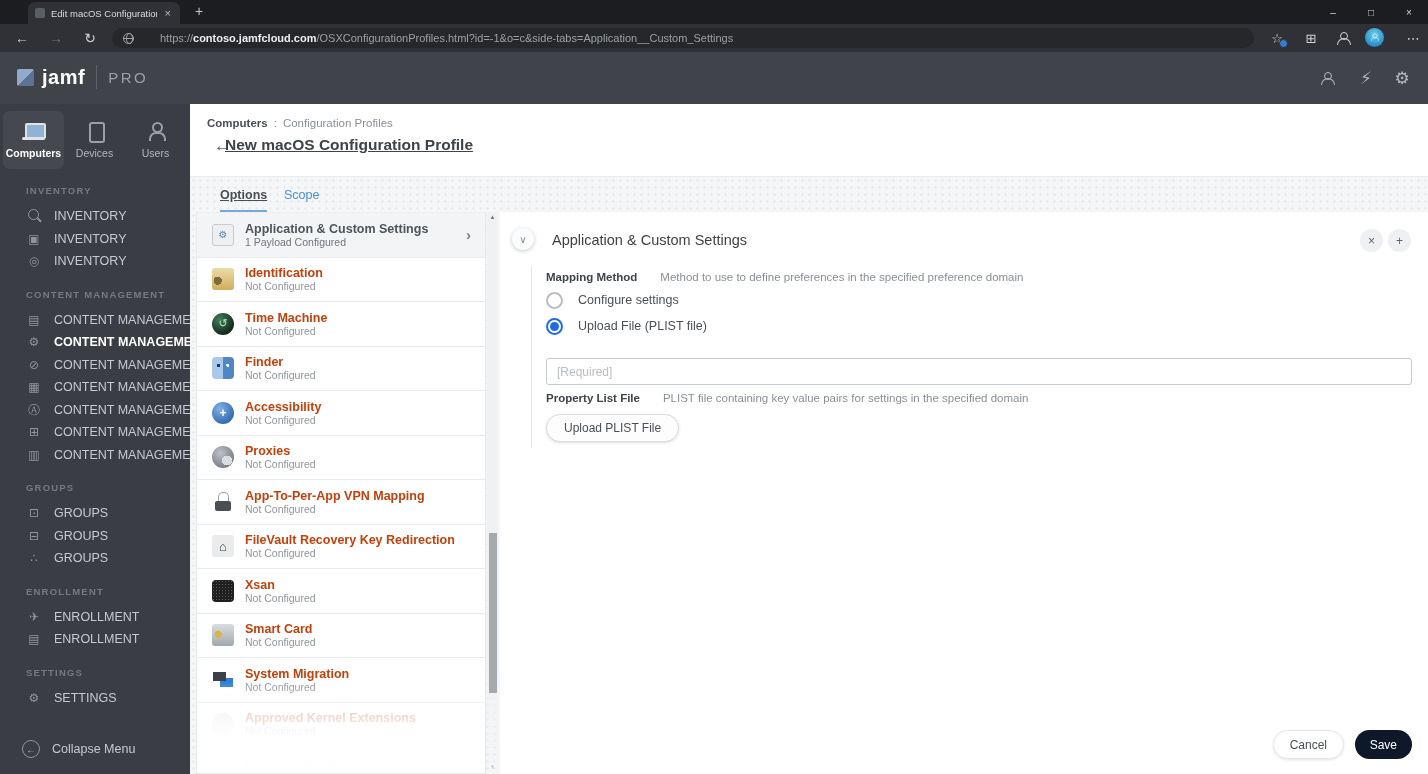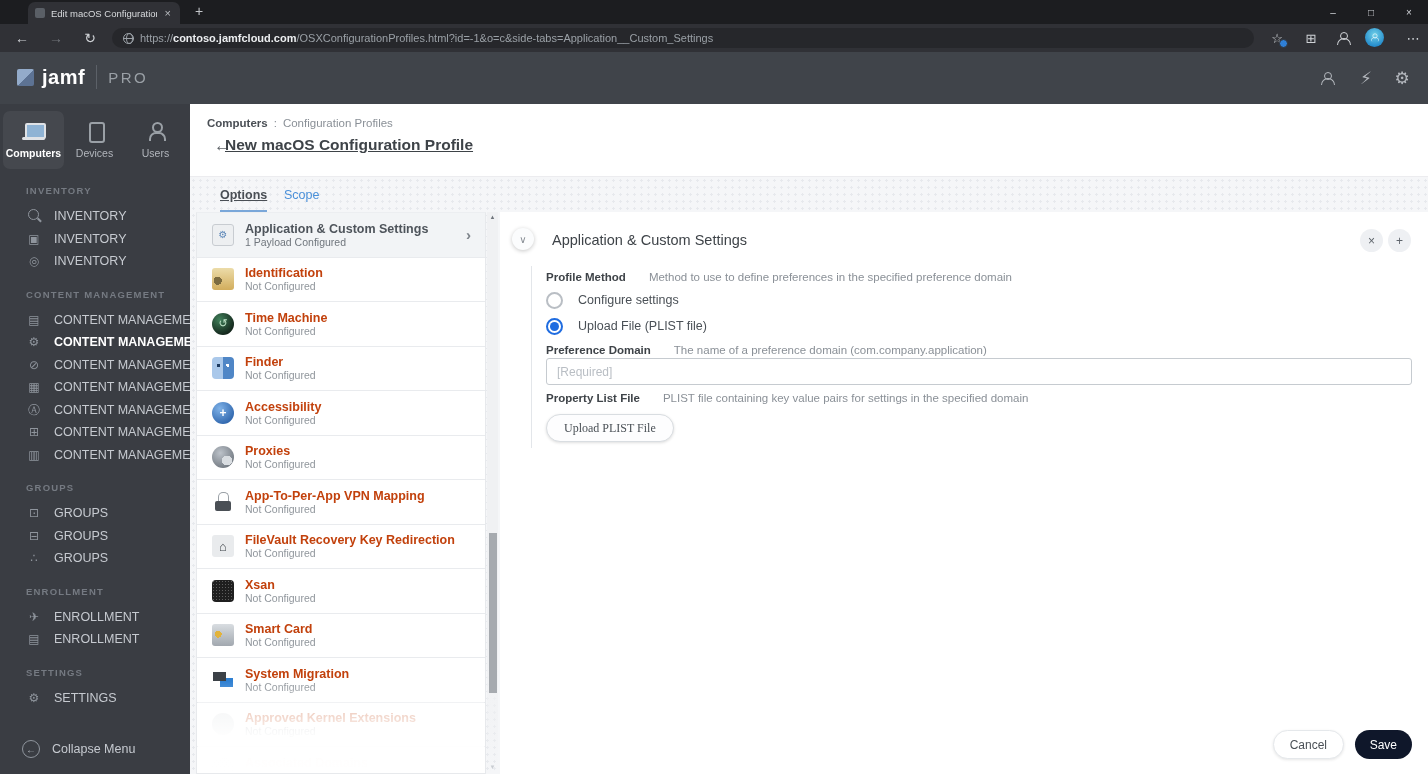--- a/index.html
+++ b/index.html
@@ -12,21 +12,21 @@
   .btab-title { color:#d8dadd; font-size:9.5px; white-space:nowrap; overflow:hidden; flex:1; }
   .btab-close { color:#b9bcc0; font-size:11px; cursor:default; padding:0 2px; }
   .newtab { position:absolute; left:190px; top:3px; color:#c3c6ca; font-size:14px; width:18px; text-align:center; }
   .wctrls { position:absolute; right:0; top:0; height:24px; display:flex; }
   .wctrls span { width:38px; height:24px; display:flex; align-items:center; justify-content:center; color:#cfd2d6; font-size:10px; }
 
   
   .toolbar { position:absolute; left:0; top:24px; width:1428px; height:28px; background:#303136; }
   .navbtn { position:absolute; top:0; height:28px; width:28px; display:flex; align-items:center; justify-content:center; color:#cfd2d6; font-size:14px; }
   .navbtn.dim { color:#70747a; }
-  .addr { position:absolute; left:112px; top:4px; width:1142px; height:20px; background:#26272b; border-radius:10px; display:flex; align-items:center; gap:6px; padding:0 11px; }
+  .addr { position:absolute; left:112px; top:4px; width:1142px; height:20px; background:#26272b; border-radius:10px; display:flex; align-items:center; gap:26px; padding:0 11px; }
   .globe { width:11px; height:11px; border:1px solid #9aa0a6; border-radius:50%; position:relative; flex:0 0 auto; }
   .globe::before { content:""; position:absolute; left:50%; top:-1px; bottom:-1px; width:5px; margin-left:-2.5px; border:1px solid #9aa0a6; border-radius:50%; }
   .globe::after { content:""; position:absolute; left:-1px; right:-1px; top:50%; height:1px; background:#9aa0a6; }
   .url { font-size:11px; color:#9aa0a6; white-space:nowrap; overflow:hidden; }
   .url .host { color:#eceef0; font-weight:bold; }
   .tb-ico { position:absolute; top:0; height:28px; width:30px; display:flex; align-items:center; justify-content:center; color:#cfd2d6; font-size:13px; }
   .star-badge { position:relative; }
   .star-badge::after { content:""; position:absolute; right:4px; bottom:4px; width:7px; height:7px; border-radius:50%; background:#2f7fd6; border:1px solid #303136; }
   .person { position:relative; width:14px; height:13px; display:inline-block; }
   .person::before { content:""; position:absolute; left:50%; top:0; width:6px; height:6px; margin-left:-4px; border:1.4px solid #cfd2d6; border-radius:50%; }
@@ -135,21 +135,21 @@
   .radio-row { display:flex; align-items:center; gap:15px; height:26px; }
   .radio { width:17px; height:17px; border:2px solid #b9bec4; border-radius:50%; position:relative; flex:0 0 auto; }
   .radio-row[data-state="selected"] .radio { border-color:#1f6ce0; }
   .radio-row[data-state="selected"] .radio::after { content:""; position:absolute; left:50%; top:50%; width:9px; height:9px; margin:-4.5px 0 0 -4.5px; border-radius:50%; background:#1f6ce0; }
   .radio-label { font-size:12.5px; color:#4a5056;text-align:center; }
   .lbl-creation { top:59px; }
   .lbl-prefdomain { top:132px; }
   .lbl-plist { top:180px; }
   .text-input { position:absolute; left:46px; top:146px; width:866px; height:27px; border:1px solid #c6cbd0; border-radius:3px; font-size:12px; color:#3e4348; padding:0 10px; outline:none; font-family:inherit; }
   .text-input::placeholder { color:#b9bec4; }
-  .upload-btn { position:absolute; left:46px; top:202px; height:28px; padding:0 17px; border-radius:14px; background:#fdfdfe; border:1px solid #d9dde1; box-shadow:0 1px 3px rgba(0,0,0,.13); font-size:12px; color:#4a5056; font-family:Liberation Serif, serif; }
+  .upload-btn { position:absolute; left:46px; top:202px; height:28px; padding:0 17px; border-radius:14px; background:#fdfdfe; border:1px solid #d9dde1; box-shadow:0 1px 3px rgba(0,0,0,.13); font-size:12px; color:#4a5056; font-family:Liberation Sans, sans-serif; }
   .cancel-btn { position:absolute; right:84px; top:518px; height:29px; padding:0 16px; border-radius:15px; background:#fff; border:1px solid #e5e8eb; box-shadow:0 1px 3px rgba(0,0,0,.1); font-size:12px; color:#4a5056; font-family:inherit; }
   .save-btn { position:absolute; right:16px; top:518px; height:29px; padding:0 15px; border-radius:15px; background:#0f172a; border:none; font-size:12px; color:#fff; font-family:inherit; }
 </style>
 </head>
 <body>
 
 <div class="titlebar">
   <div class="btab">
     <span class="favicon"></span>
     <span class="btab-title">Edit macOS Configuration Profile</span>
@@ -480,39 +480,36 @@
     </div>
 
     <div class="main-panel">
       <span class="chev-circle">∨</span>
       <span class="panel-title">Application &amp; Custom Settings</span>
       <span class="mini-circle mc-remove">×</span>
       <span class="mini-circle mc-add">+</span>
       <span class="v-rule"></span>
 
       <div class="field-label-row lbl-creation">
-        <span class="fl-label">Profile Method</span><span class="fl-desc">Method to use to define preferences in the specified preference domain</span>
+        <span class="fl-label">Mapping Method</span><span class="fl-desc">Method to use to define preferences in the specified preference domain</span>
       </div>
 
       <div class="radio-group">
 
           <div class="radio-row" data-state="">
             <span class="radio"></span>
             <span class="radio-label">Configure settings</span>
           </div>
 
           <div class="radio-row" data-state="selected">
             <span class="radio"></span>
             <span class="radio-label">Upload File (PLIST file)</span>
           </div>
         </div>
 
-      <div class="field-label-row lbl-prefdomain">
-        <span class="fl-label">Preference Domain</span><span class="fl-desc">The name of a preference domain (com.company.application)</span>
-      </div>
       <input class="text-input" type="text" placeholder="[Required]" style="">
 
       <div class="field-label-row lbl-plist">
         <span class="fl-label">Property List File</span><span class="fl-desc">PLIST file containing key value pairs for settings in the specified domain</span>
       </div>
       <button class="upload-btn">Upload PLIST File</button>
 
       <button class="cancel-btn">Cancel</button>
       <button class="save-btn">Save</button>
     </div>

